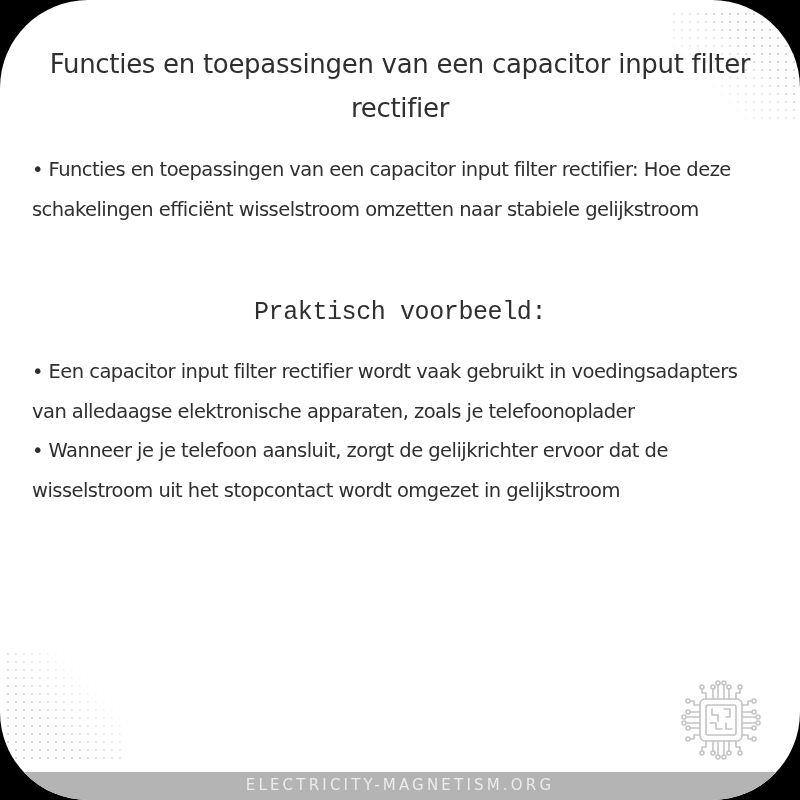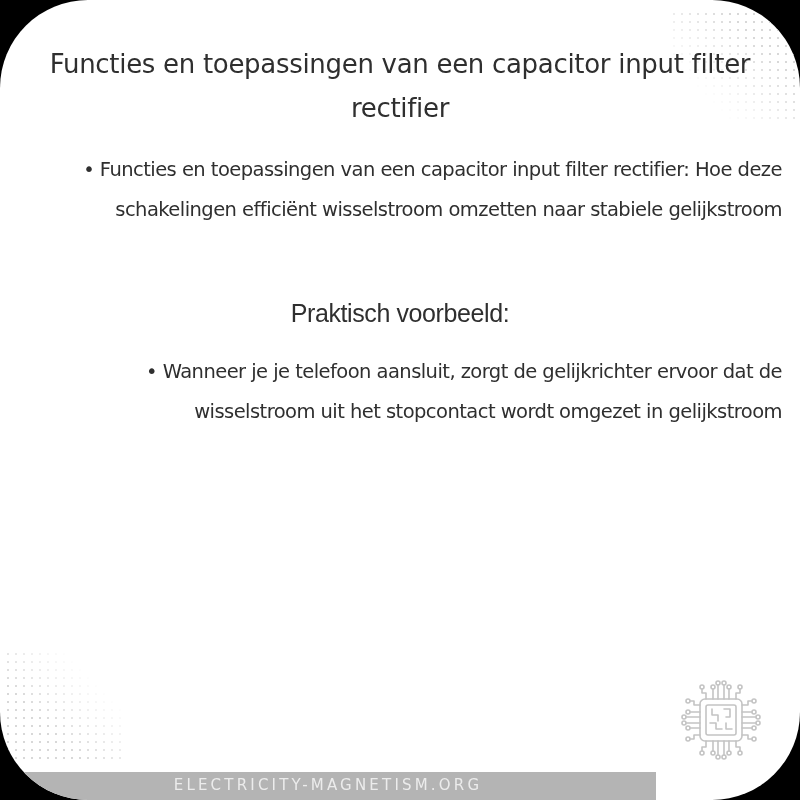--- a/index.html
+++ b/index.html
@@ -50,55 +50,54 @@
       text-align: center;
       font-family: "DejaVu Sans", sans-serif;
       font-size: 26px;
       line-height: 44px;
       color: #2f2f2f;
       letter-spacing: -0.3px;
     }
     .body-text {
       position: absolute;
       left: 32px;
-      right: 18px;
+      right: 48px;
       font-family: "DejaVu Sans", sans-serif;
       font-size: 19.5px;
       line-height: 39.5px;
       color: #2f2f2f;
       letter-spacing: -0.55px;
-      text-align: right;
     }
     .intro { top: 150px; }
     .subhead {
       position: absolute;
       left: 0;
       right: 0;
       top: 293px;
       text-align: center;
-      font-family: Liberation Sans, sans-serif;
+      font-family: Liberation Mono, monospace;
       font-size: 25px;
       line-height: 40px;
       color: #2f2f2f;
       letter-spacing: -0.4px;
     }
     .bullets { top: 352px; }
     .bullets p, .intro p { margin: 0; }
     .chip {
       position: absolute;
       left: 676px;
       top: 675px;
       width: 90px;
       height: 90px;
     }
     .footer {
       position: absolute;
       left: 0;
       top: 772px;
-      width: 656px;
+      width: 800px;
       height: 28px;
       background: #b4b4b4;
       text-align: center;
       font-family: "DejaVu Sans", sans-serif;
       font-size: 15px;
       line-height: 27px;
       letter-spacing: 3.2px;
       color: #ececec;
     }
   </style>
@@ -111,20 +110,21 @@
 
   <h1 class="title" style="margin:0;font-weight:normal;">Functies en toepassingen van een capacitor input filter rectifier</h1>
 
   <div class="body-text intro">
     <p>• Functies en toepassingen van een capacitor input filter rectifier: Hoe deze schakelingen efficiënt wisselstroom omzetten naar stabiele gelijkstroom</p>
   </div>
 
   <h2 class="subhead" style="margin:0;font-weight:normal;">Praktisch voorbeeld:</h2>
 
   <div class="body-text bullets">
+    <p>• Een capacitor input filter rectifier wordt vaak gebruikt in voedingsadapters van alledaagse elektronische apparaten, zoals je telefoonoplader</p>
     <p>• Wanneer je je telefoon aansluit, zorgt de gelijkrichter ervoor dat de wisselstroom uit het stopcontact wordt omgezet in gelijkstroom</p>
   </div>
 
   <div class="chip">
     <svg width="90" height="90" viewBox="0 0 90 90" fill="none" stroke="#c4c4c4" stroke-width="1.6" stroke-linecap="round" stroke-linejoin="round">
 
       <rect x="24" y="24" width="42" height="42" rx="5"></rect>
 
       <rect x="30" y="30" width="30" height="30" rx="2"></rect>
 

